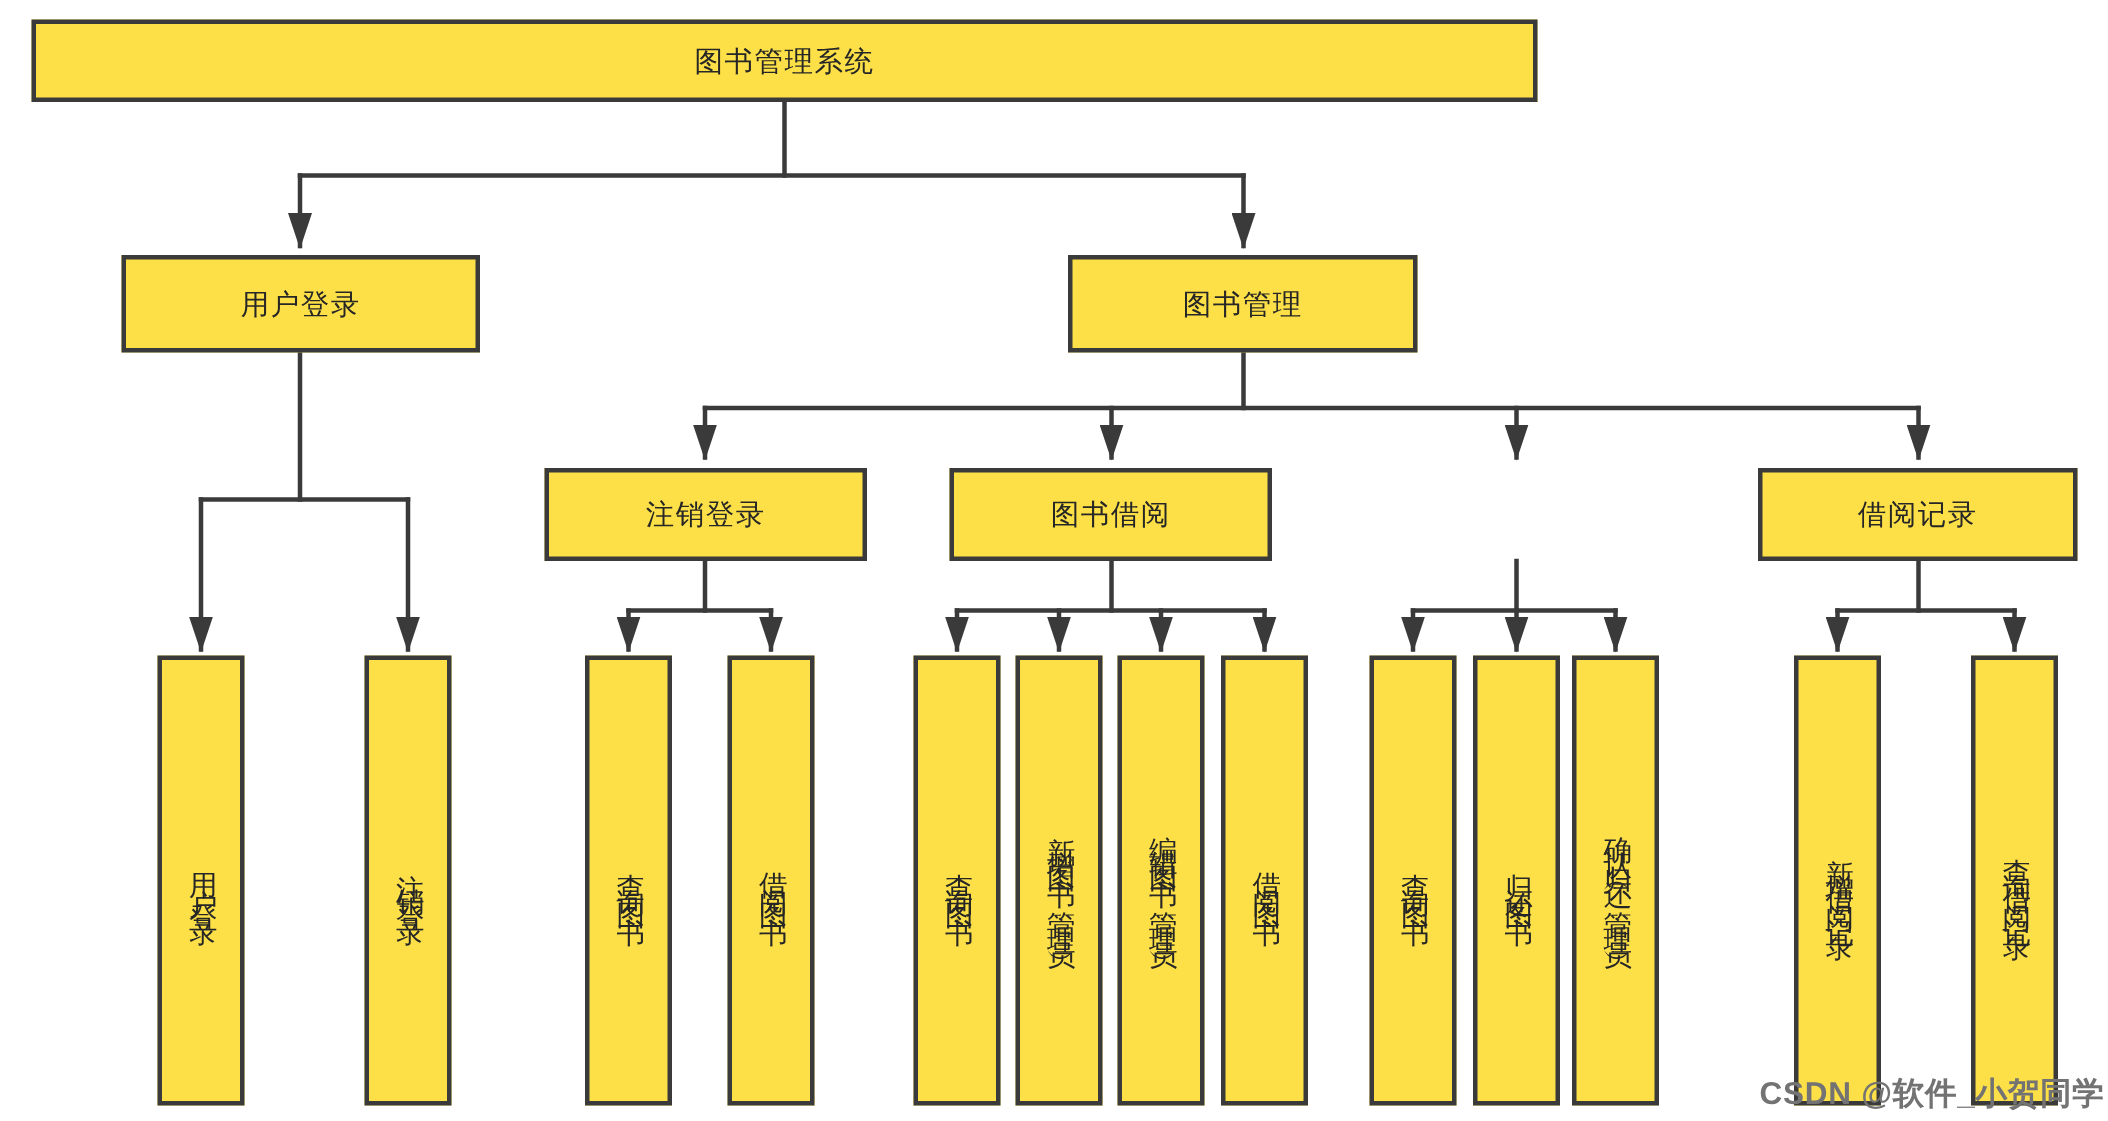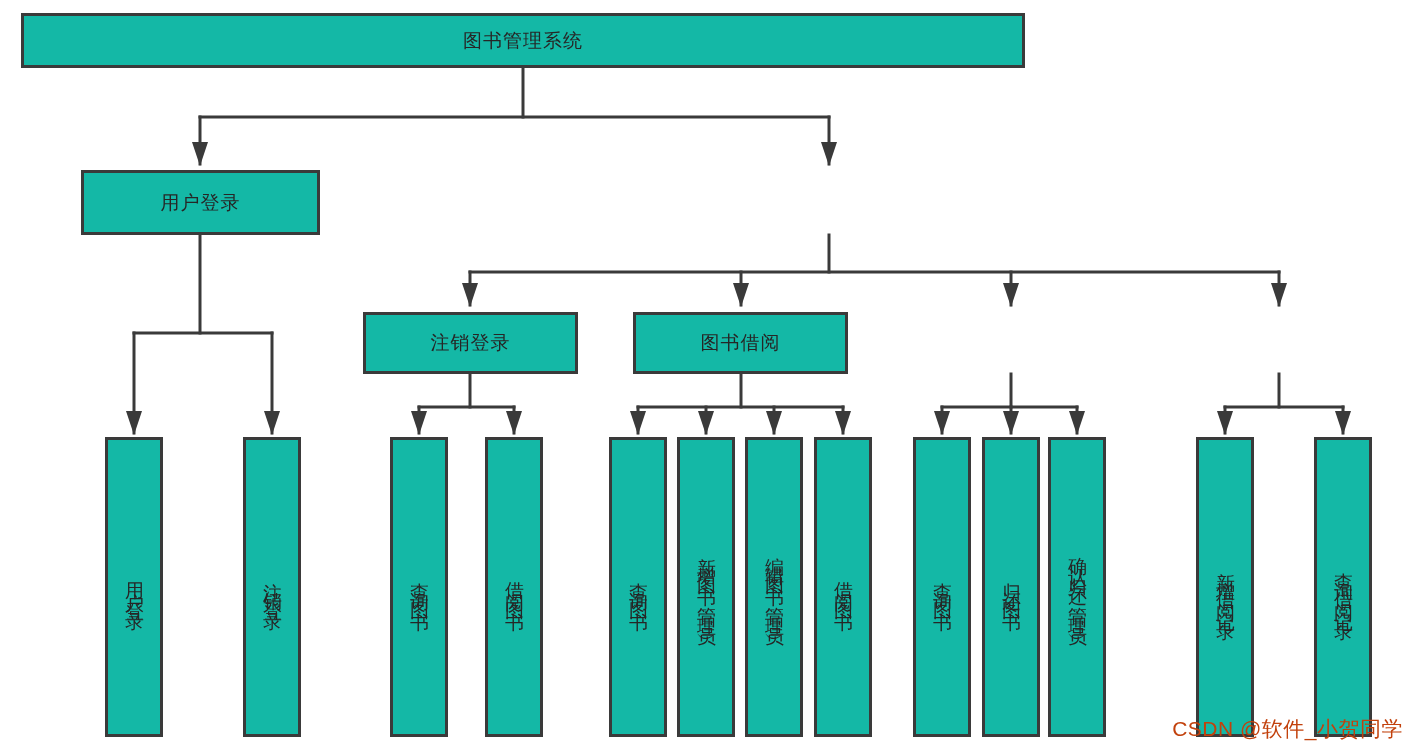--- a/index.html
+++ b/index.html
@@ -13,21 +13,21 @@
     color: #262626;
     overflow: hidden;
   }
   svg.connectors {
     position: absolute;
     left: 0; top: 0;
     z-index: 1;
   }
   .node {
     position: absolute;
-    background: #14b8a6;
+    background: #fde047;
     border: 3px solid #3a3a3a;
     display: flex;
     align-items: center;
     justify-content: center;
     z-index: 2;
   }
   .node.h span {
     font-size: 19px;
     letter-spacing: 1px;
     white-space: nowrap;
@@ -40,22 +40,23 @@
     line-height: 1.1;
     white-space: nowrap;
   }
   .watermark {
     position: absolute;
     right: 2px;
     bottom: 4px;
     z-index: 5;
     font-size: 21px;
     letter-spacing: 0.5px;
-    color: #c2410c;
+    color: #737373;
     white-space: nowrap;
+    font-weight: bold;
   }
 </style>
 </head>
 <body>
 
 <div id="canvas">
 
   <svg class="connectors" width="1405" height="747" viewBox="0 0 1405 747">
     <defs>
       <marker id="arw" viewBox="0 0 24 16" markerUnits="userSpaceOnUse" markerWidth="24" markerHeight="16" refX="22" refY="8" orient="auto">
@@ -106,26 +107,32 @@
     </g>
   </svg>
 
   <div class="node h" style="left:21px;top:13px;width:1004px;height:55px">
     <span>图书管理系统</span>
   </div>
 
   <div class="node h" style="left:81px;top:170px;width:239px;height:65px">
     <span>用户登录</span>
   </div>
+  <div class="node h" style="left:712px;top:170px;width:233px;height:65px">
+    <span>图书管理</span>
+  </div>
 
   <div class="node h" style="left:363px;top:312px;width:215px;height:62px">
     <span>注销登录</span>
   </div>
   <div class="node h" style="left:633px;top:312px;width:215px;height:62px">
     <span>图书借阅</span>
+  </div>
+  <div class="node h" style="left:1172px;top:312px;width:213px;height:62px">
+    <span>借阅记录</span>
   </div>
 
   <div class="node v" style="left:105px;top:437px;width:58px;height:300px">
     <span>用户登录</span>
   </div>
   <div class="node v" style="left:243px;top:437px;width:58px;height:300px">
     <span>注销登录</span>
   </div>
 
   <div class="node v" style="left:390px;top:437px;width:58px;height:300px">

